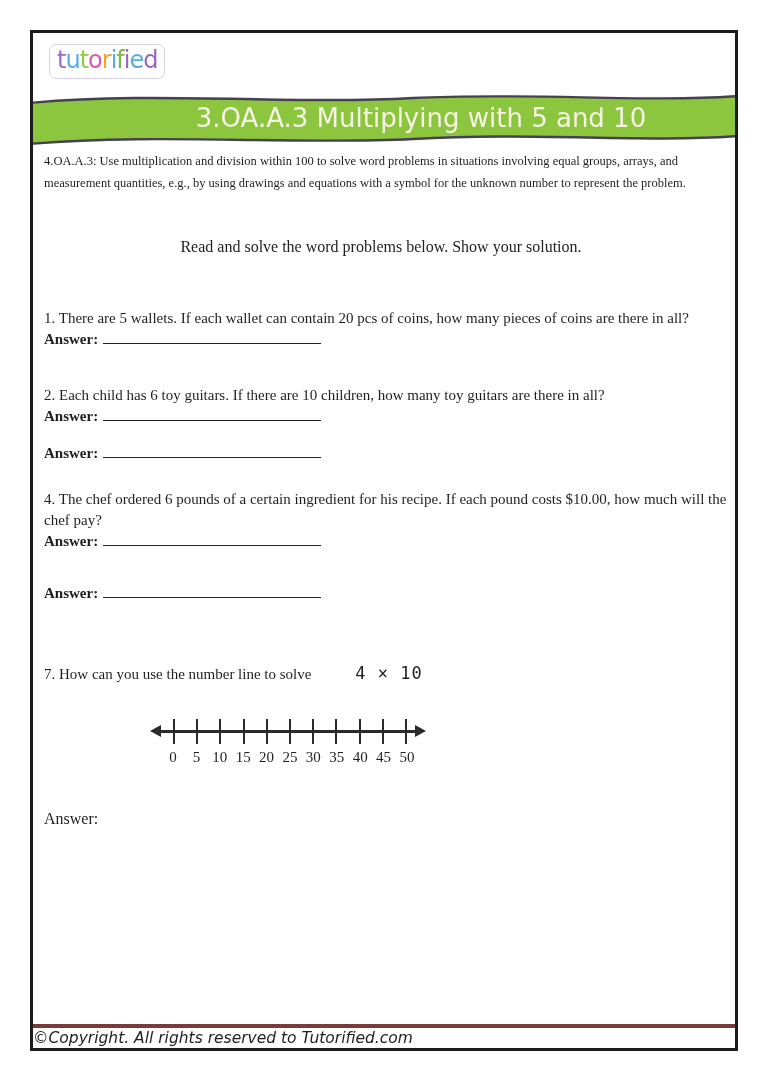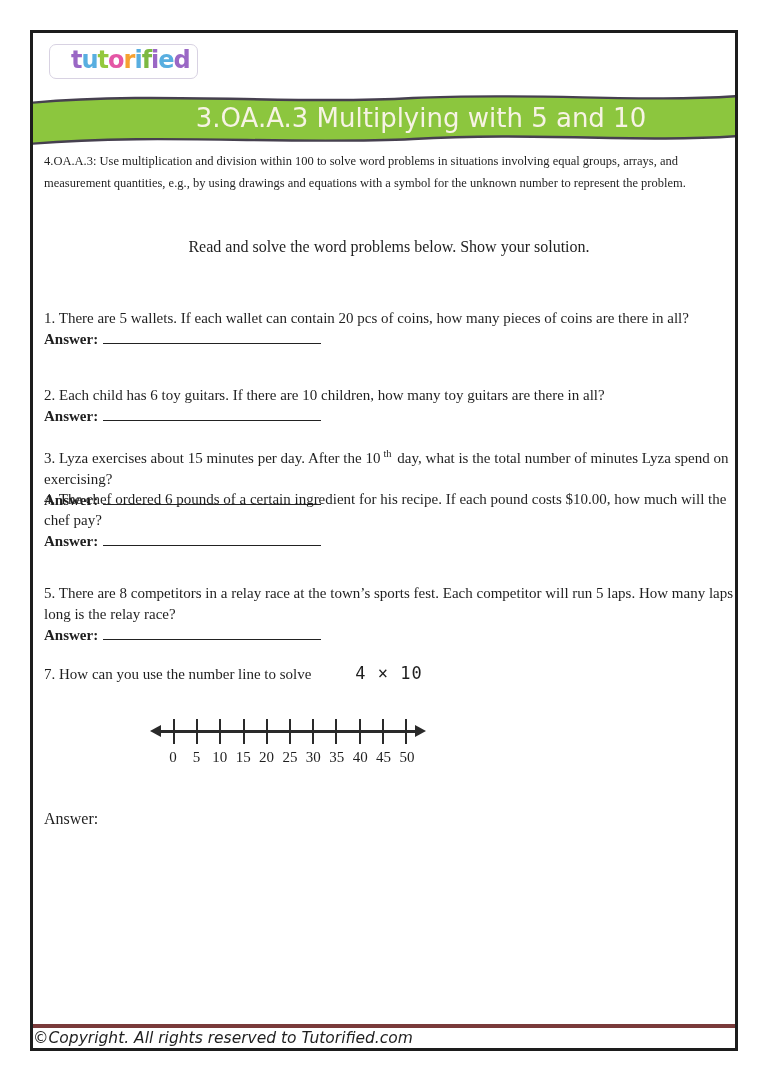--- a/index.html
+++ b/index.html
@@ -3,35 +3,35 @@
 <meta charset="utf-8">
 <style>
   html,body{margin:0;padding:0;background:#ffffff;}
   body{width:768px;height:1086px;position:relative;overflow:hidden;
        font-family:"Liberation Serif", serif;color:#1f1f1f;}
   .sheet{position:absolute;left:30px;top:30px;width:708px;height:1021px;
          border:3px solid #1d1d1d;background:#ffffff;box-sizing:border-box;}
   .sheet-inner{position:relative;width:702px;height:1015px;}
 
   
-  .logo{position:absolute;left:16px;top:11px;padding:1px 7px 3px 21px;
+  .logo{position:absolute;left:16px;top:11px;padding:1px 7px 3px 7px;
         border:1px solid #d8d2e2;border-radius:7px;background:#fff;
-        font-family:"DejaVu Sans", sans-serif;font-weight:bold;font-size:24px;
+        font-family:"DejaVu Sans", sans-serif;font-weight:normal;font-size:24px;
         letter-spacing:-1px;line-height:1.2;}
 
   
   .banner{position:absolute;left:0;top:53px;width:702px;height:62px;}
   .banner text{font-family:"DejaVu Sans", sans-serif;font-size:26px;}
 
   
   .standard{position:absolute;left:11px;top:117px;width:690px;
             font-size:12.5px;line-height:22px;}
 
   
-  .instruction{position:absolute;left:8px;top:205px;width:696px;
+  .instruction{position:absolute;left:0;top:205px;width:696px;
                text-align:center;font-size:16px;}
 
   
   .problem{position:absolute;left:11px;width:690px;font-size:15px;line-height:21px;}
   .p1{top:275px}.p2{top:352px}.p3{top:410px}.p4{top:456px}.p5{top:550px}.p6{top:630px}
   .answer-row b{font-weight:bold;}
   .blank{display:inline-block;width:218px;border-bottom:1.4px solid #222;
          height:13px;margin-left:5px;vertical-align:baseline;}
   .sup{vertical-align:super;font-size:10.5px;margin:0 2px 0 3px;}
   .mono{font-family:"DejaVu Sans Mono", monospace;font-size:17px;letter-spacing:1px;margin-left:40px;}
@@ -85,37 +85,33 @@
   </div>
 
   <div class="problem p2">
     <div>2. Each child has 6 toy guitars. If there are 10 children, how many toy guitars are there in all?</div>
     <div class="answer-row">
       <b>Answer:</b><span class="blank"></span>
     </div>
   </div>
 
   <div class="problem p3">
-    <div>
-      <span>3. Lyza exercises about 15 minutes per day. After the 10</span><span class="sup">th</span> <span>day, what is the total number of minutes Lyza spend on exercising?</span>
-    </div>
     <div class="answer-row">
       <b>Answer:</b><span class="blank"></span>
     </div>
   </div>
 
   <div class="problem p4">
     <div>4. The chef ordered 6 pounds of a certain ingredient for his recipe. If each pound costs $10.00, how much will the chef pay?</div>
     <div class="answer-row">
       <b>Answer:</b><span class="blank"></span>
     </div>
   </div>
 
   <div class="problem p5">
-    <div>5. There are 8 competitors in a relay race at the town’s sports fest. Each competitor will run 5 laps. How many laps long is the relay race?</div>
     <div class="answer-row">
       <b>Answer:</b><span class="blank"></span>
     </div>
   </div>
 
   <div class="problem p6">
     <span>7. How can you use the number line to solve </span><span class="mono">4 × 10</span>
   </div>
 
   <div class="numberline">

